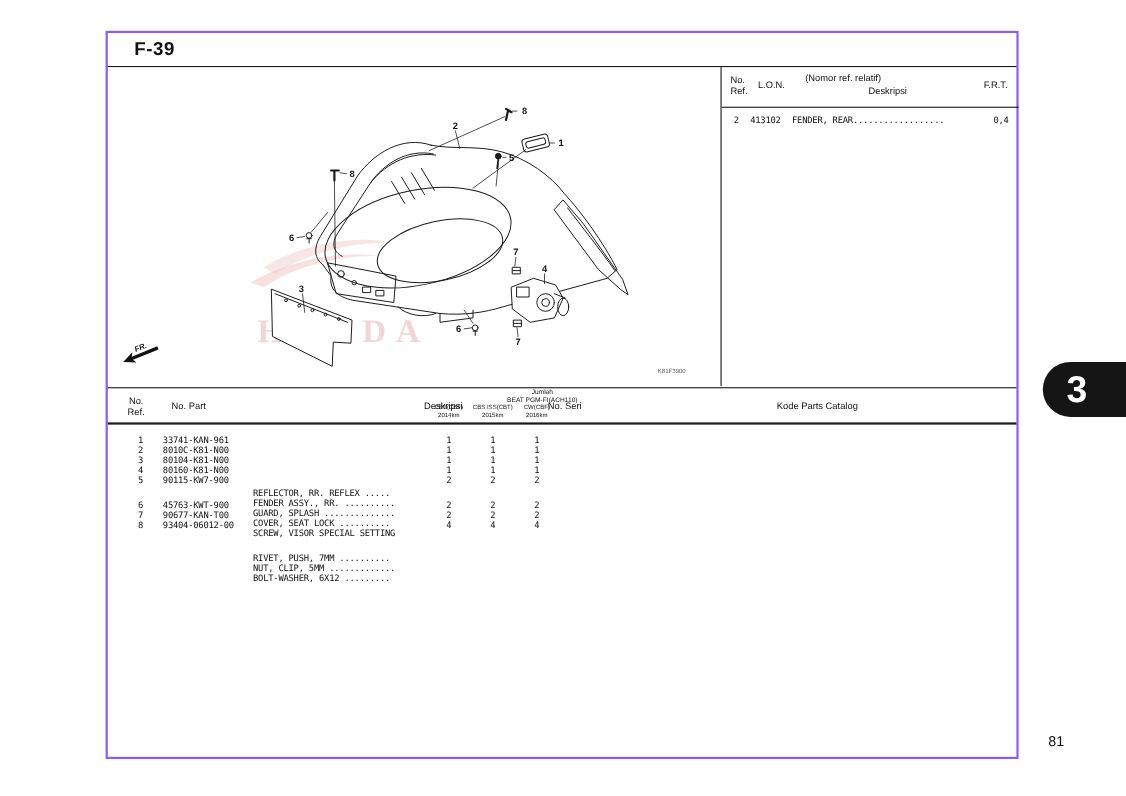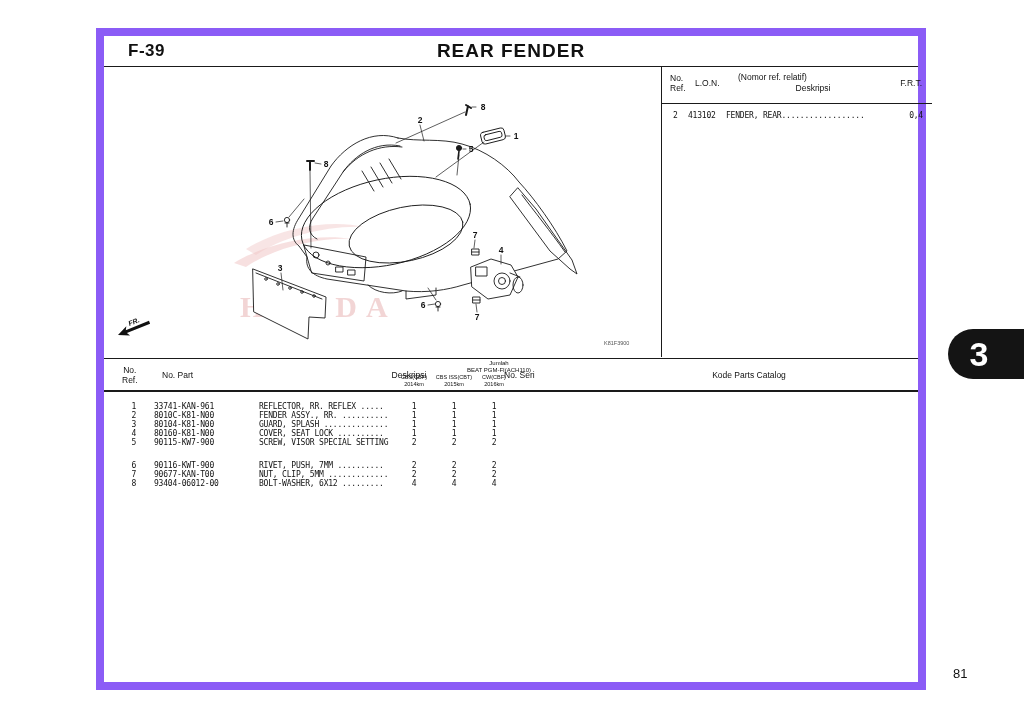--- a/index.html
+++ b/index.html
@@ -3,21 +3,21 @@
 <meta charset="utf-8">
 <style>
   html,body { margin:0; padding:0; background:#ffffff; }
   .canvas {
     position:relative; width:1024px; height:724px; background:#ffffff;
     font-family:"Liberation Sans", sans-serif; color:#111; overflow:hidden;
   }
   
   .page-border {
     position:absolute; left:96px; top:28px; width:830px; height:662px;
-    border:8px solid #8b5cf6; box-sizing:border-box; background:#fff;
+    border:2px solid #8b5cf6; box-sizing:border-box; background:#fff;
   }
   .header-band {
     position:absolute; left:0; top:0; width:100%; height:31px;
     border-bottom:1.5px solid #1a1a1a; box-sizing:border-box;
   }
   .page-code {
     position:absolute; left:24px; top:5px; font-size:17px; font-weight:bold; letter-spacing:0.5px;
   }
   .page-title {
     position:absolute; left:0; right:0; top:4px; text-align:center;
@@ -53,21 +53,21 @@
   .ph-jumlah{ position:absolute; left:285px; top:1px;  width:220px; text-align:center; font-size:6px; line-height:7px; }
   .ph-model { position:absolute; left:285px; top:8px;  width:220px; text-align:center; font-size:6px; }
   .ph-var   { position:absolute; top:15px; width:60px; text-align:center; font-size:5.5px; line-height:6.5px; }
   .ph-var1  { left:280px; } .ph-var2 { left:320px; } .ph-var3 { left:360px; }
   .ph-seri  { position:absolute; left:400px; top:11px; width:90px; }
   .ph-kode  { position:absolute; left:580px; top:11px; width:130px; text-align:center; }
   .pt-row { position:absolute; left:0; width:830px; height:9px;
     font-family:"DejaVu Sans Mono", monospace; font-size:8px; letter-spacing:-0.2px; }
   .pr-ref  { position:absolute; left:4px;  width:28px; text-align:right; }
   .pr-part { position:absolute; left:50px; }
-  .pr-desc { position:absolute; left:155px; }
+  .pr-desc { position:absolute; left:132px;margin-top:48px; }
   .pr-q1   { position:absolute; left:295px; width:30px; text-align:center; }
   .pr-q2   { position:absolute; left:335px; width:30px; text-align:center; }
   .pr-q3   { position:absolute; left:375px; width:30px; text-align:center; }
   
   .side-tab {
     position:absolute; left:948px; top:329px; width:76px; height:50px;
     border-radius:25px 0 0 25px; display:flex; align-items:center; justify-content:center;
     color:#fff; font-size:34px; font-weight:bold; padding-right:14px; box-sizing:border-box;
   }
   .page-num { position:absolute; left:953px; top:666px; font-size:13px; }
@@ -77,21 +77,20 @@
 </style>
 </head>
 <body>
 
 <div class="canvas">
 
   <div class="page-border">
 
     <div class="header-band">
       <span class="page-code">F-39</span>
-      <span class="page-title">REAR FENDER</span>
     </div>
 
     <svg class="diagram-svg" width="554" height="290" viewBox="0 0 554 290">
       <g fill="none" stroke="#1a1a1a" stroke-width="0.9" stroke-linejoin="round" stroke-linecap="round">
 
         <g stroke="none">
           <path d="M128,196 C160,176 210,166 246,172 C210,170 166,182 140,200 Z" fill="#f0c6c6" opacity="0.55"></path>
           <path d="M140,182 C175,160 225,152 258,160 C222,158 176,170 150,188 Z" fill="#f0c6c6" opacity="0.45"></path>
           <text x="134" y="250" font-size="30" font-weight="bold" letter-spacing="9" fill="#e8b4b4" opacity="0.55" font-family="Liberation Serif, serif">HONDA</text>
         </g>
@@ -285,21 +284,21 @@
     <div class="pt-row" style="top:402px">
       <span class="pr-ref">5</span>
       <span class="pr-part">90115-KW7-900</span>
       <span class="pr-desc">SCREW, VISOR SPECIAL SETTING</span>
       <span class="pr-q1">2</span>
       <span class="pr-q2">2</span>
       <span class="pr-q3">2</span>
     </div>
     <div class="pt-row" style="top:425px">
       <span class="pr-ref">6</span>
-      <span class="pr-part">90116-KWT-900</span>
+      <span class="pr-part">45763-KWT-900</span>
       <span class="pr-desc">RIVET, PUSH, 7MM ..........</span>
       <span class="pr-q1">2</span>
       <span class="pr-q2">2</span>
       <span class="pr-q3">2</span>
     </div>
     <div class="pt-row" style="top:434px">
       <span class="pr-ref">7</span>
       <span class="pr-part">90677-KAN-T00</span>
       <span class="pr-desc">NUT, CLIP, 5MM .............</span>
       <span class="pr-q1">2</span>

